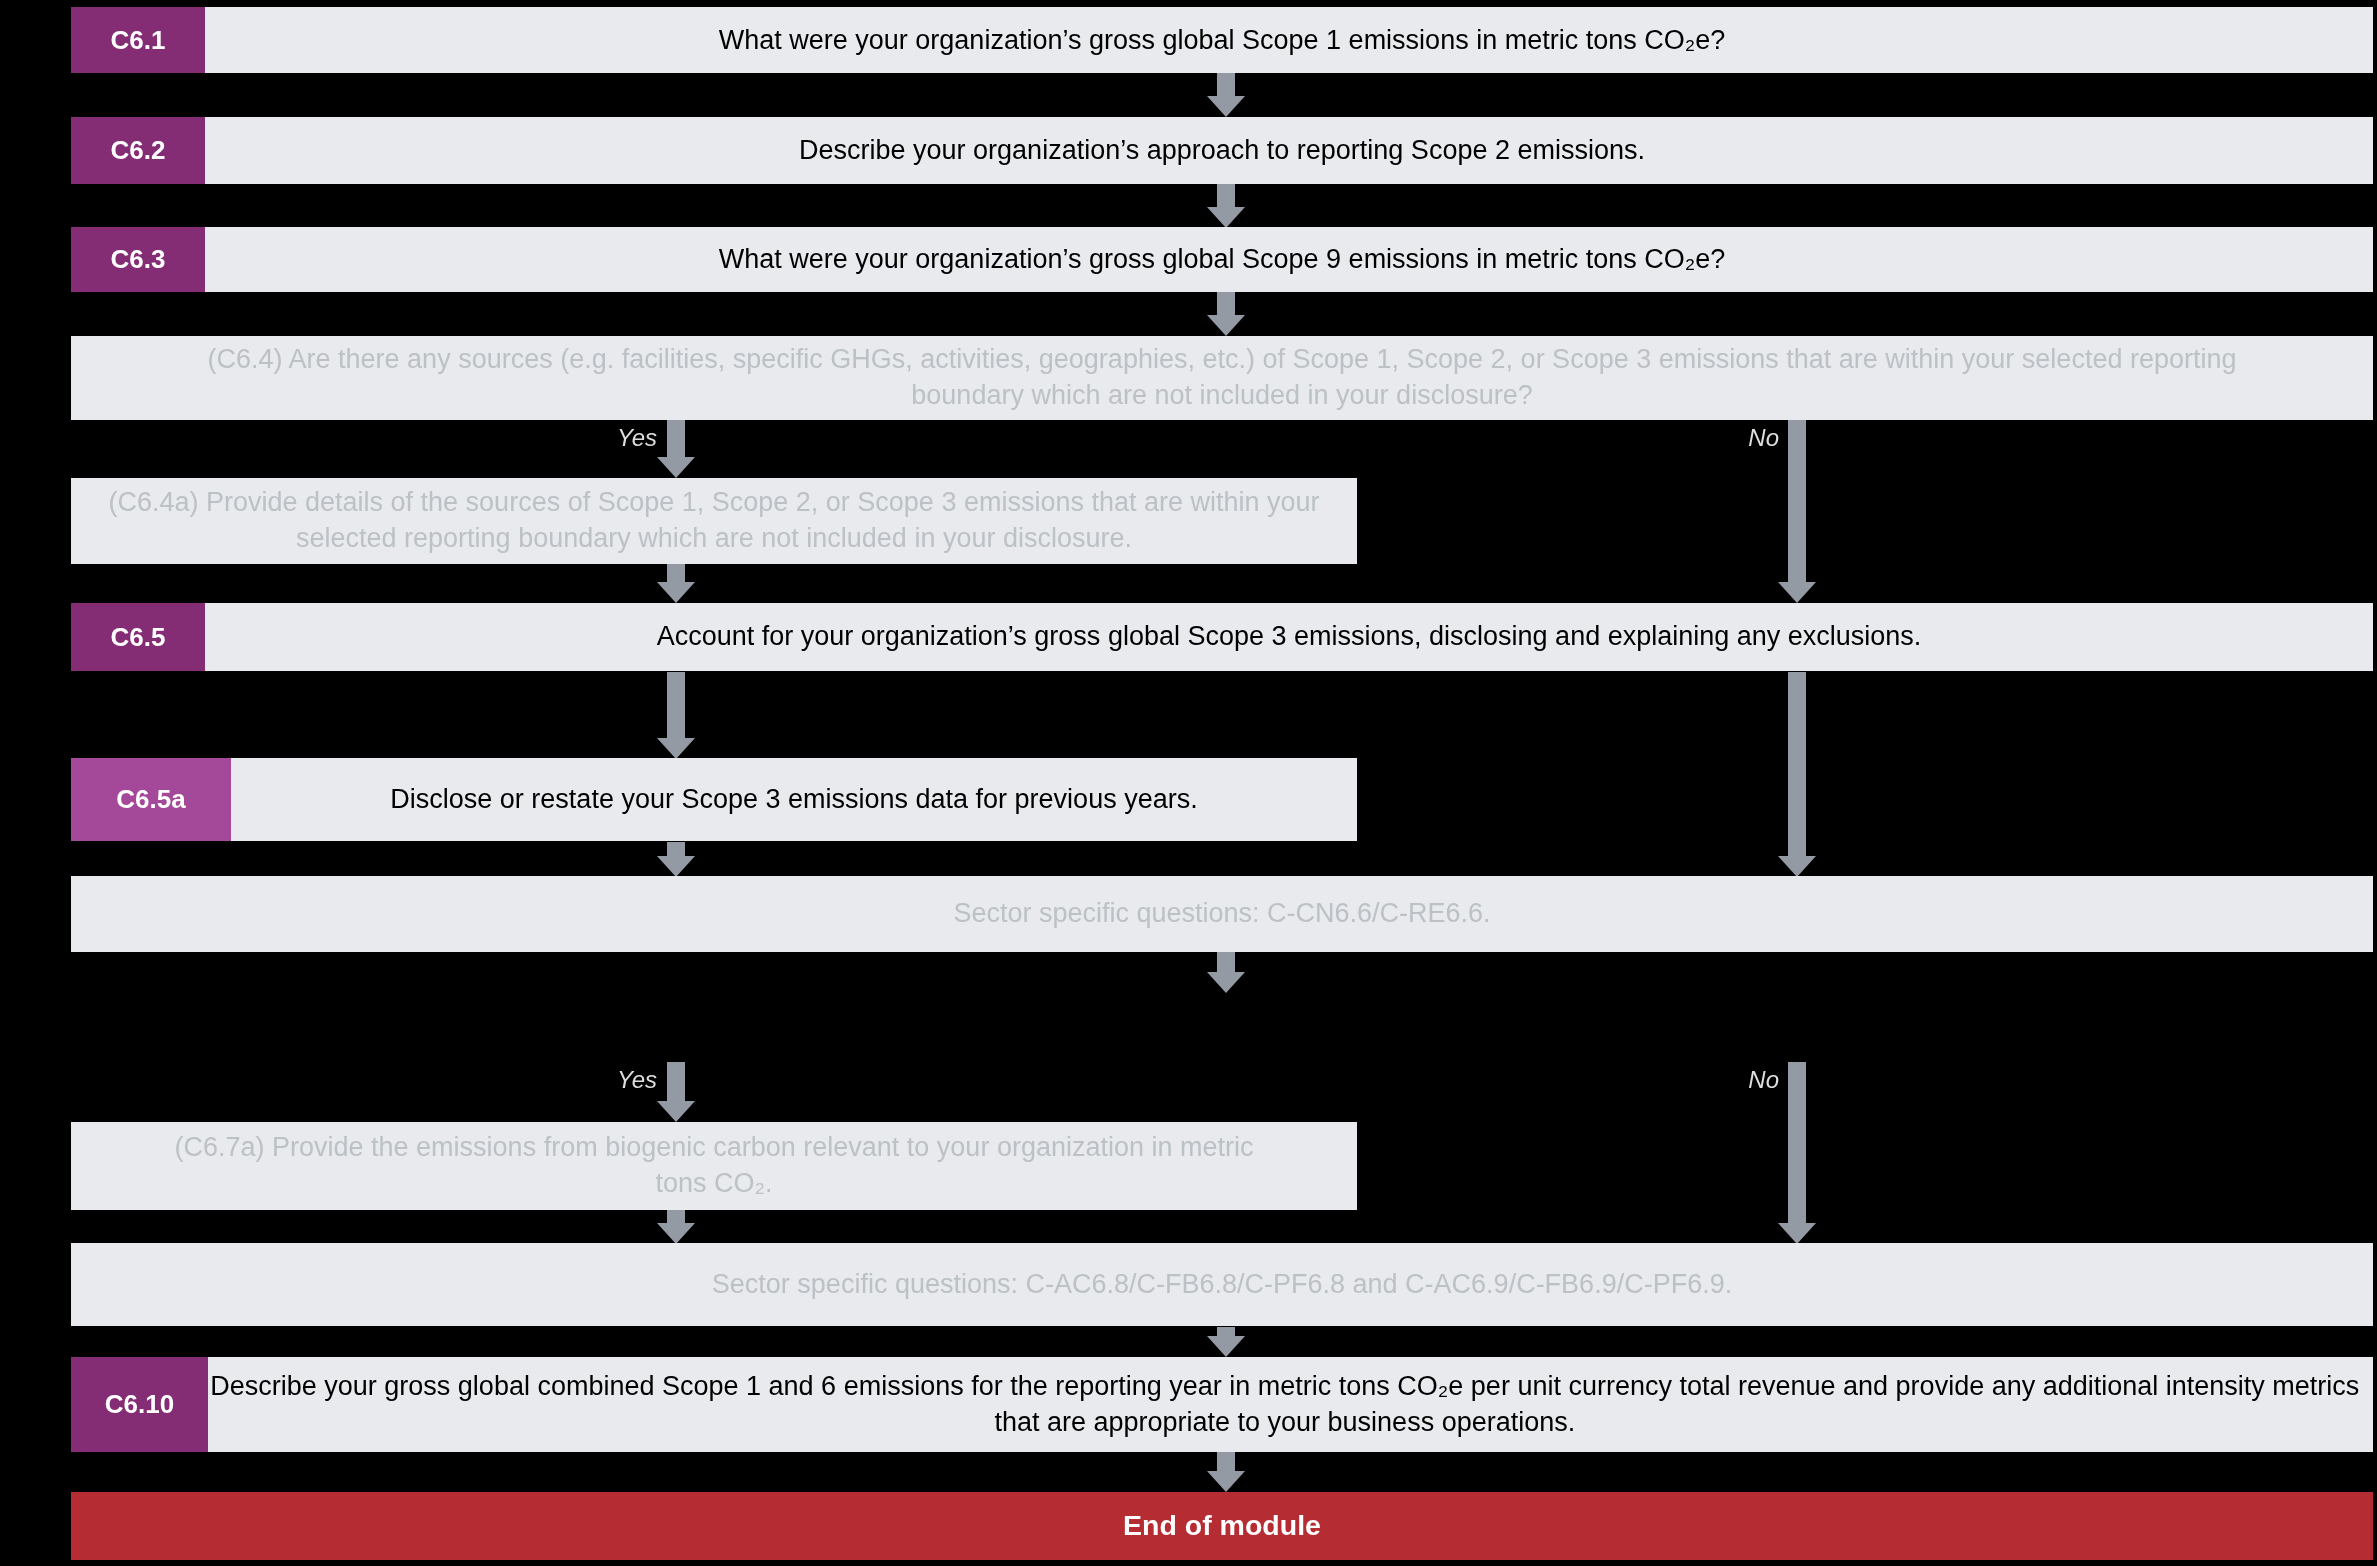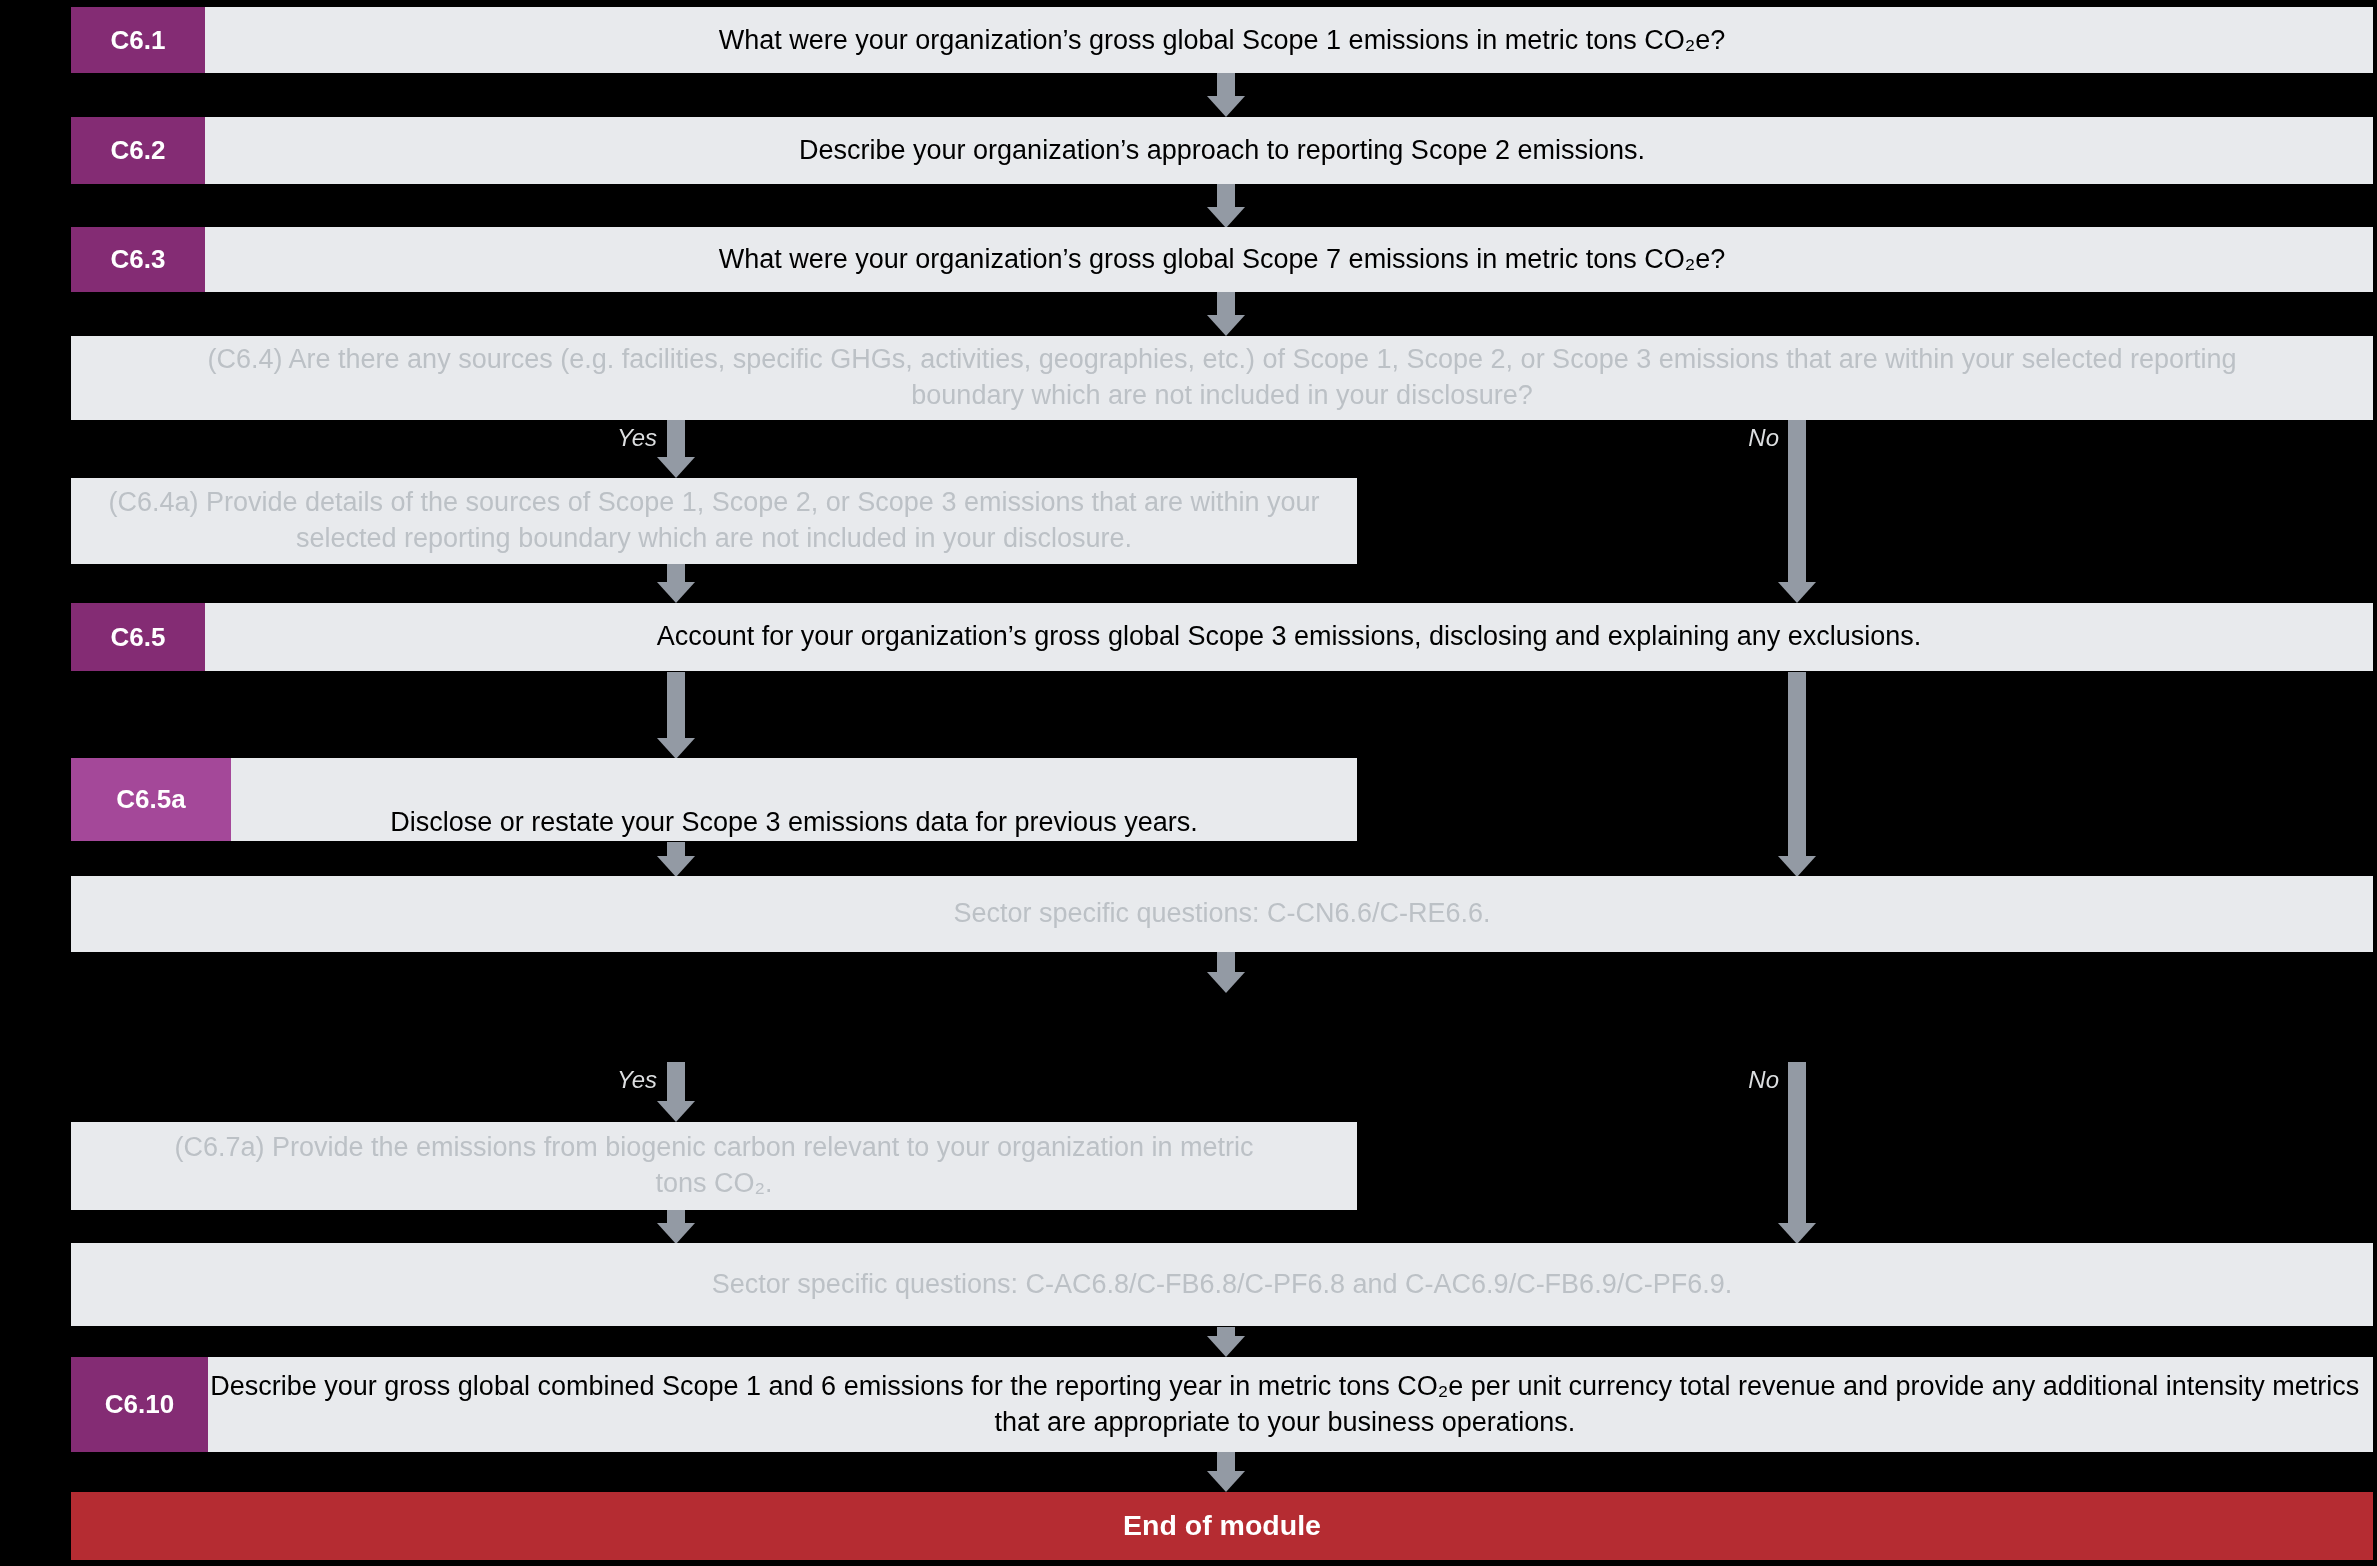--- a/index.html
+++ b/index.html
@@ -76,21 +76,21 @@
     <div class="badge" style="width:134px;">C6.2</div>
     <div class="row-text">Describe your organization’s approach to reporting Scope 2 emissions.</div>
   </div>
   <div class="arrow" style="left:1207px;top:184px;height:44px;">
       <div class="shaft"></div>
       <div class="head"></div>
     </div>
 
   <div class="row" style="top:227px;height:65px;">
     <div class="badge" style="width:134px;">C6.3</div>
-    <div class="row-text">What were your organization’s gross global Scope 7 emissions in metric tons CO₂e?</div>
+    <div class="row-text">What were your organization’s gross global Scope 9 emissions in metric tons CO₂e?</div>
   </div>
   <div class="arrow" style="left:1207px;top:292px;height:44px;">
       <div class="shaft"></div>
       <div class="head"></div>
     </div>
 
   <div class="row inactive" style="top:336px;height:84px;">
     <div class="row-text" style="max-width:2030px;">(C6.4) Are there any sources (e.g. facilities, specific GHGs, activities, geographies, etc.) of Scope 1, Scope 2, or Scope 3 emissions that are within your selected reporting boundary which are not included in your disclosure?</div>
   </div>
 
@@ -119,21 +119,21 @@
   </div>
   <div class="arrow" style="left:657px;top:672px;height:87px;">
       <div class="shaft"></div>
       <div class="head"></div>
     </div>
   <div class="arrow" style="left:1778px;top:672px;height:205px;">
       <div class="shaft"></div>
       <div class="head"></div>
     </div>
 
-  <div class="row narrow" style="top:758px;height:83px;align-items:flex-end;">
+  <div class="row narrow" style="top:758px;height:83px;">
     <div class="badge light" style="width:160px;">C6.5a</div>
     <div class="row-text pad-badge-5a">Disclose or restate your Scope 3 emissions data for previous years.</div>
   </div>
   <div class="arrow" style="left:657px;top:842px;height:35px;">
       <div class="shaft"></div>
       <div class="head"></div>
     </div>
 
   <div class="row inactive" style="top:876px;height:76px;">
     <div class="row-text">Sector specific questions: C-CN6.6/C-RE6.6.</div>

